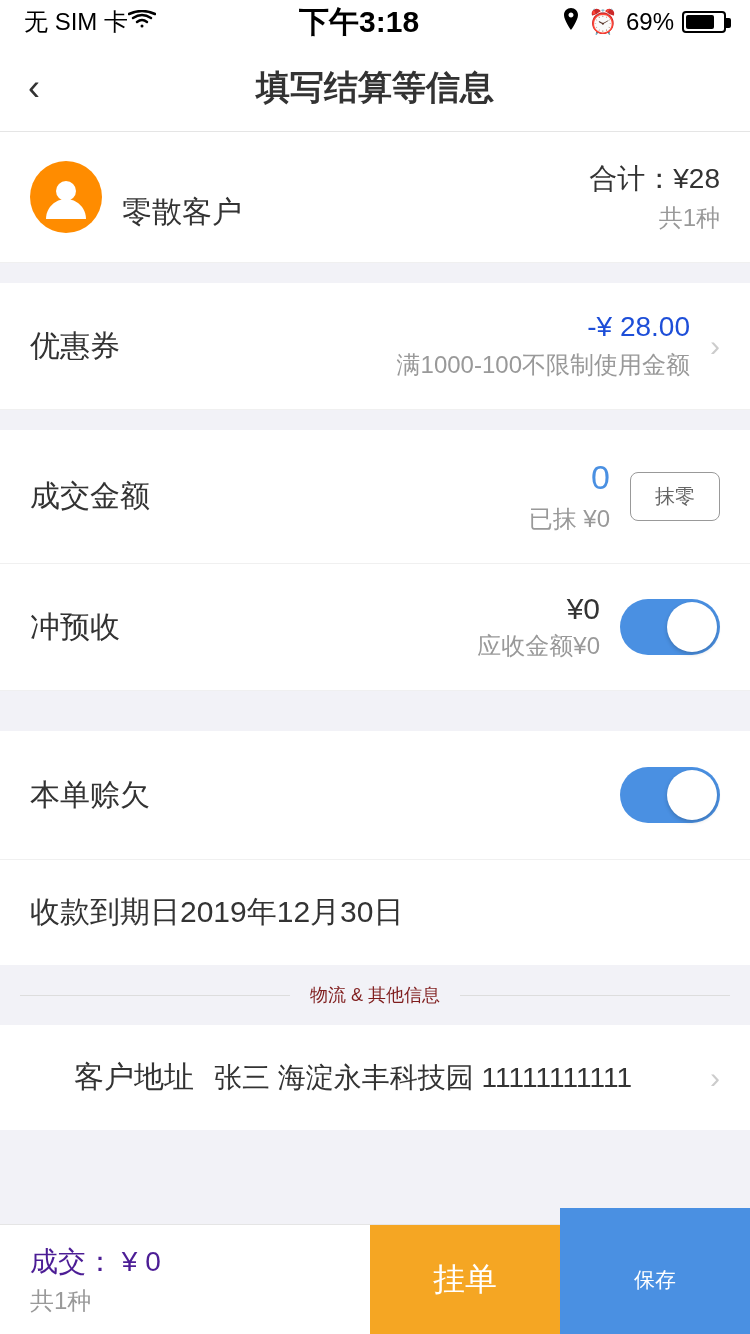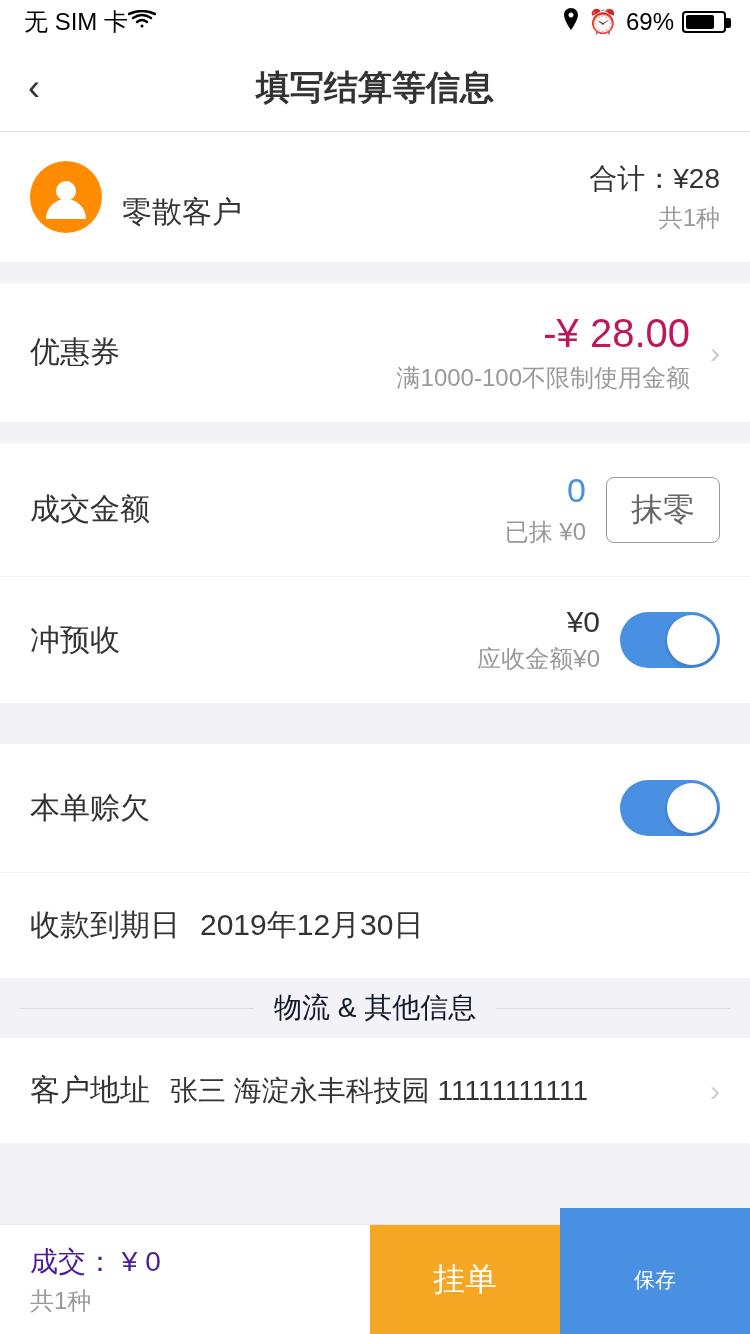--- a/index.html
+++ b/index.html
@@ -111,30 +111,30 @@
       align-items: center;
       justify-content: space-between;
       padding: 28px 30px;
       border-bottom: 1px solid #f0f0f0;
       min-height: 90px;
     }
     .form-label { font-size: 30px; color: #333; }
     .form-right { display: flex; align-items: center; gap: 20px; text-align: right; }
     .form-value { font-size: 30px; color: #333; }
     .form-value.blue { color: #4a90e2; font-size: 34px; }
-    .form-value.discount { color: #be185d; font-size: 40px; font-weight: 500; }
+    .form-value.discount { color: #1d4ed8; font-size: 28px; font-weight: 500; }
     .form-sub { font-size: 24px; color: #999; margin-top: 6px; }
     .chevron-right { font-size: 30px; color: #ccc; }
 
     
     .round-zero-btn {
       border: 1px solid #999;
       border-radius: 8px;
       padding: 10px 24px;
-      font-size: 32px;
+      font-size: 20px;
       color: #666;
       background: #fff;
       cursor: pointer;
     }
 
     
     .toggle-switch {
       width: 100px; height: 56px; border-radius: 28px;
       background: #4a90e2; position: relative; cursor: pointer;
       flex-shrink: 0;
@@ -162,43 +162,43 @@
       padding: 36px 30px;
       min-height: 110px;
     }
 
     
     .duedate-row {
       display: flex;
       align-items: center;
       padding: 32px 30px;
       border-top: 1px solid #f0f0f0;
-      gap: 20px;
     }
     .duedate-label { font-size: 30px; color: #333; }
     .duedate-value { font-size: 30px; color: #333; }
 
     
     .logistics-divider {
       height: 60px;
       background: #f2f2f7;
       display: flex;
       align-items: center;
       justify-content: center;
-      color: #0f172a;
-      font-size: 28px;
+      color: #7f1d1d;
+      font-size: 18px;
       margin-top: 0;
     }
     .logistics-line {
       flex: 1; height: 1px; background: #ddd; margin: 0 20px;
     }
 
     
     .address-section {
       background: #fff;
+      padding-left: 44px;
     }
     .address-row {
       display: flex;
       align-items: center;
       justify-content: space-between;
       padding: 32px 30px;
       min-height: 90px;
     }
     .address-label { font-size: 30px; color: #333; flex-shrink: 0; margin-right: 20px; }
     .address-value { font-size: 28px; color: #333; flex: 1; }
@@ -243,20 +243,21 @@
     <span>无 SIM 卡</span>
     <span>
       <svg width="28" height="20" viewBox="0 0 28 20">
         <path d="M14 16 L14 16" stroke="#000" stroke-width="3" stroke-linecap="round"></path>
         <path d="M9 12 Q14 8 19 12" stroke="#000" stroke-width="2.5" fill="none" stroke-linecap="round"></path>
         <path d="M5 8 Q14 2 23 8" stroke="#000" stroke-width="2.5" fill="none" stroke-linecap="round"></path>
         <path d="M1 4 Q14 -2 27 4" stroke="#000" stroke-width="2.5" fill="none" stroke-linecap="round"></path>
       </svg>
     </span>
   </div>
+  <div class="status-center">下午3:18</div>
   <div class="status-right">
     <span>
       <svg width="18" height="22" viewBox="0 0 18 22" fill="none">
         <path d="M9 0C5.1 0 2 3.1 2 7c0 5.3 7 15 7 15s7-9.7 7-15c0-3.9-3.1-7-7-7zm0 9.5c-1.4 0-2.5-1.1-2.5-2.5S7.6 4.5 9 4.5s2.5 1.1 2.5 2.5S10.4 9.5 9 9.5z" fill="#000"></path>
       </svg>
     </span>
     <span>⏰</span>
     <span>69%</span>
     <span class="battery-icon">
       <span class="battery-fill"></span>

